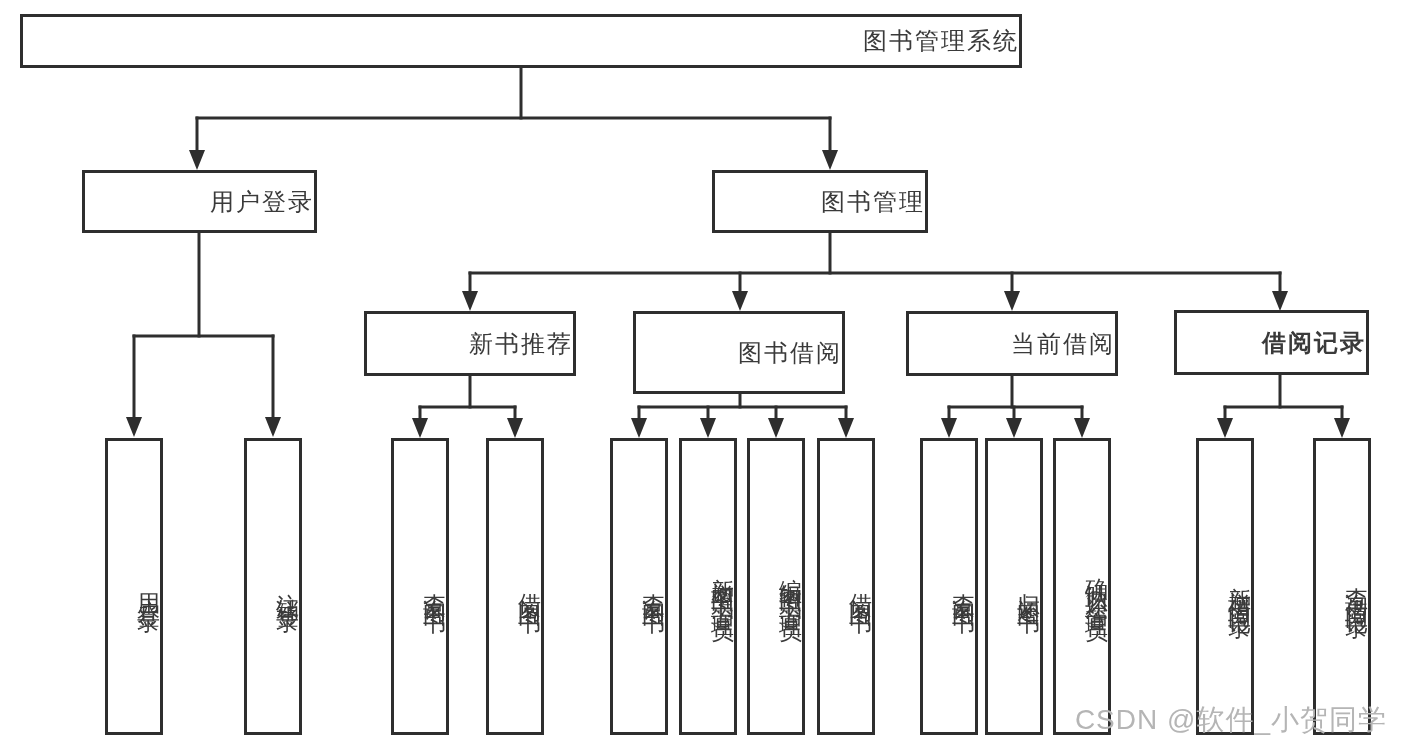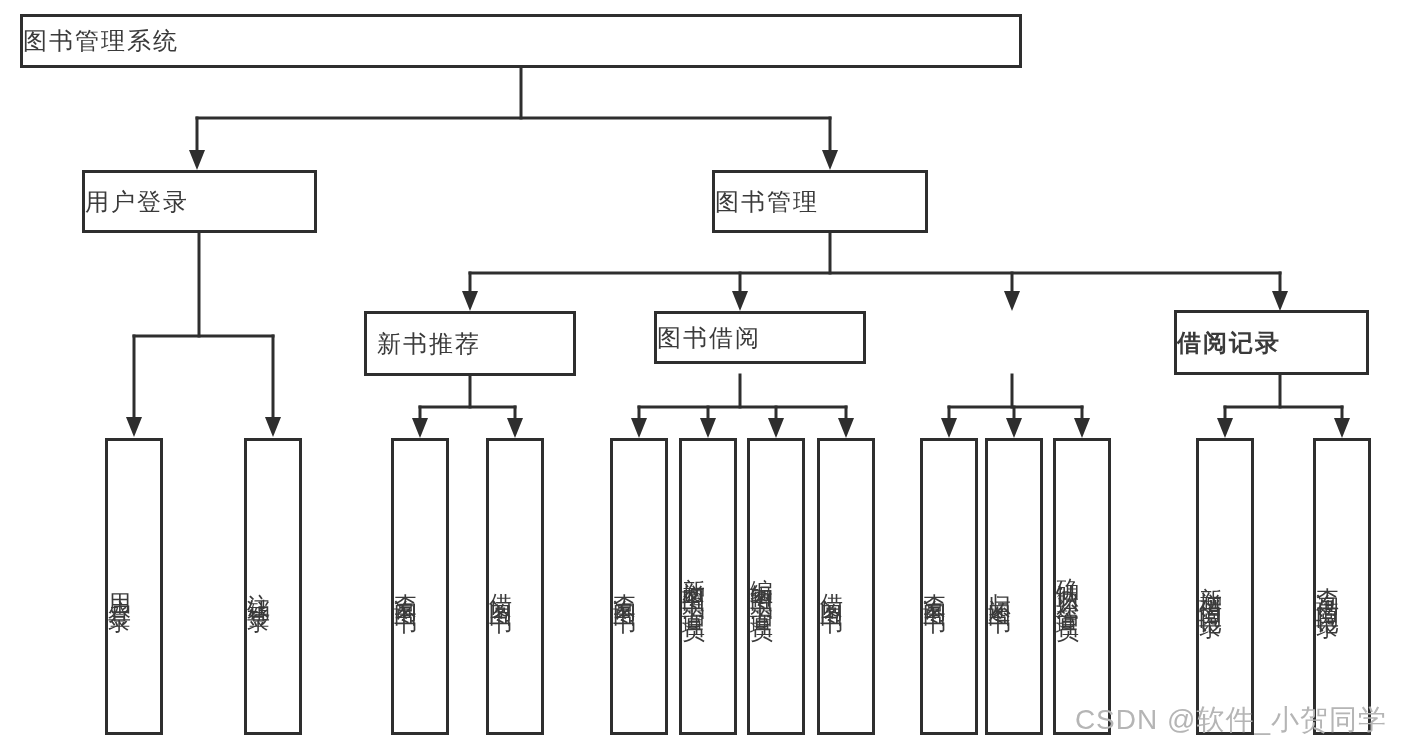--- a/index.html
+++ b/index.html
@@ -19,21 +19,21 @@
   }
   .connectors line { stroke: #2e2e2e; stroke-width: 3; stroke-linecap: square; }
   .connectors polygon { fill: #2e2e2e; }
   .node {
     position: absolute;
     box-sizing: border-box;
     background: #ffffff;
     border: 3px solid #2e2e2e;
     display: flex;
     align-items: center;
-    justify-content: flex-start;
+    justify-content: flex-end;
     color: #3a3a3a;
     font-size: 24px;
     letter-spacing: 2px;
     white-space: nowrap;
   }
   .leaf {
     width: 58px;
     top: 438px;
     height: 297px;
   }
@@ -135,22 +135,25 @@
   <div class="node" style="left:82px; top:170px; width:235px; height:63px;">
     <span>用户登录</span>
   </div>
   <div class="node" style="left:712px; top:170px; width:216px; height:63px;">
     <span>图书管理</span>
   </div>
 
   <div class="node" style="left:364px; top:311px; width:212px; height:65px;padding-left:10px;">
     <span>新书推荐</span>
   </div>
-  <div class="node" style="left:654px; top:311px; width:212px; height:53px;font-family:Liberation Mono, monospace;">
+  <div class="node" style="left:633px; top:311px; width:212px; height:83px;font-family:Liberation Mono, monospace;">
     <span>图书借阅</span>
+  </div>
+  <div class="node" style="left:906px; top:311px; width:212px; height:65px;">
+    <span>当前借阅</span>
   </div>
   <div class="node" style="left:1174px; top:310px; width:195px; height:65px;font-weight:bold;">
     <span>借阅记录</span>
   </div>
 
   <div class="node leaf" style="left:105px;">
     <span class="vtext">用户登录</span>
   </div>
   <div class="node leaf" style="left:244px;">
     <span class="vtext">注销登录</span>

